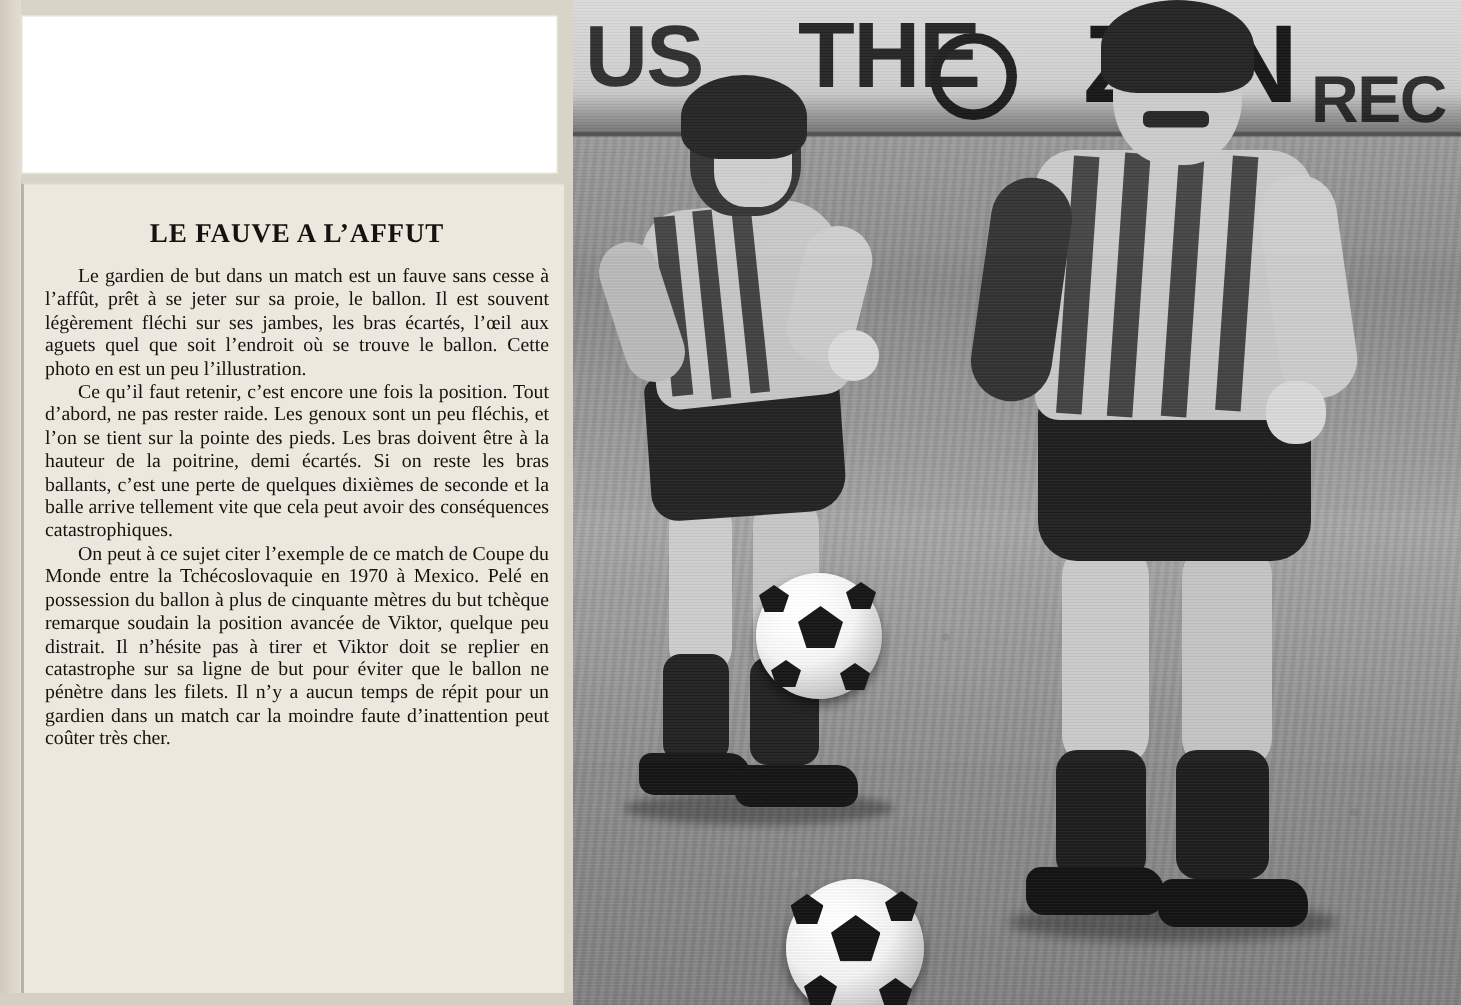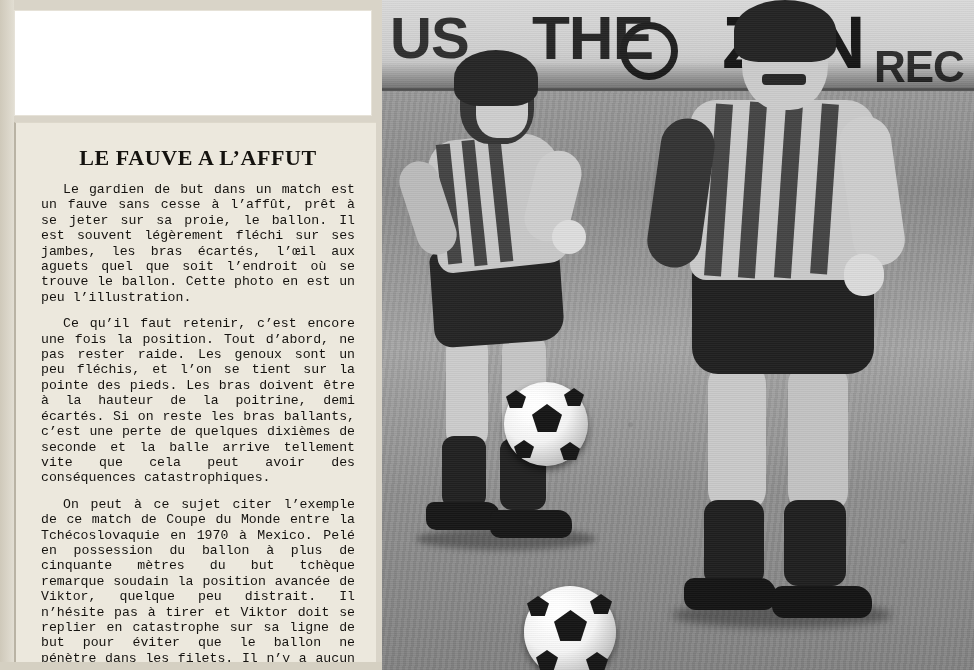--- a/index.html
+++ b/index.html
@@ -166,34 +166,34 @@
     width: 362px; height: 540px;
     background: #ece8dd;
     border-left: 2px solid #b9b3a4;
     border-top: 1px solid #ddd8cb;
     padding: 8px 10px 6px 14px;
     box-sizing: border-box;
   }
   .article-title {
     font-family: "Liberation Serif", serif;
     font-weight: bold;
-    font-size: 22px;
+    font-size: 18px;
     letter-spacing: .6px;
     color: #15130f;
     text-align: center;
     margin: 14px 0 10px 0;
   }
   .article p {
-    margin: 11px;
+    margin: 0;
     text-indent: 22px;
     font-size: 13.2px;
     line-height: 15.4px;
     text-align: justify;
     color: #151310;
-    font-family: Liberation Mono, monospace;
+    font-family: Liberation Serif, serif;
     hyphens: auto;
   }
   .article p + p { margin-top: 0; }
   .page-edge {
     position:absolute; left:0; top:0; width:14px; height:670px;
     background: linear-gradient(90deg,#cfc9ba 0%, #e2ded3 100%);
   }
   .bottom-edge {
     position:absolute; left:0; bottom:0; width:382px; height:8px;
     background:#d5d0c2;

